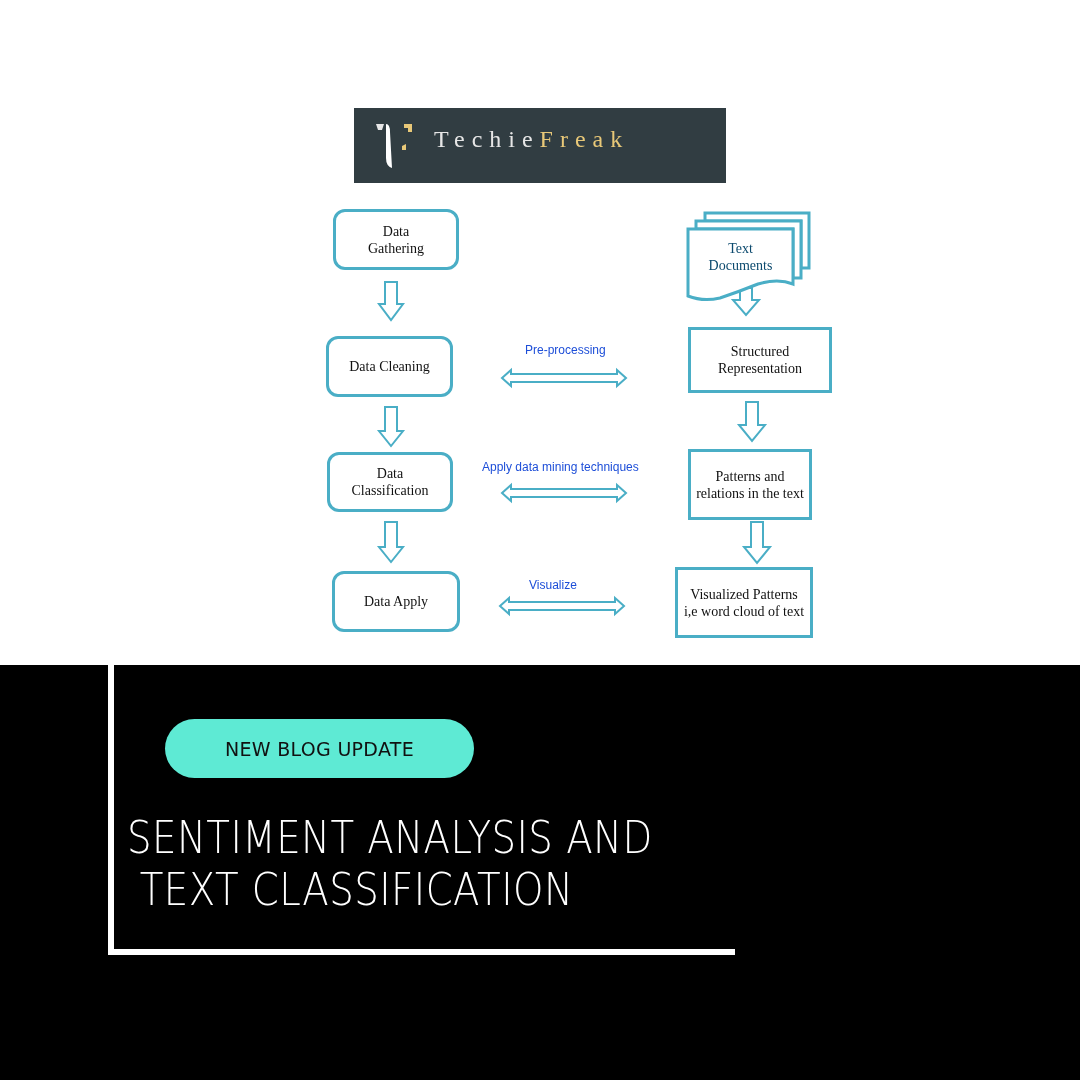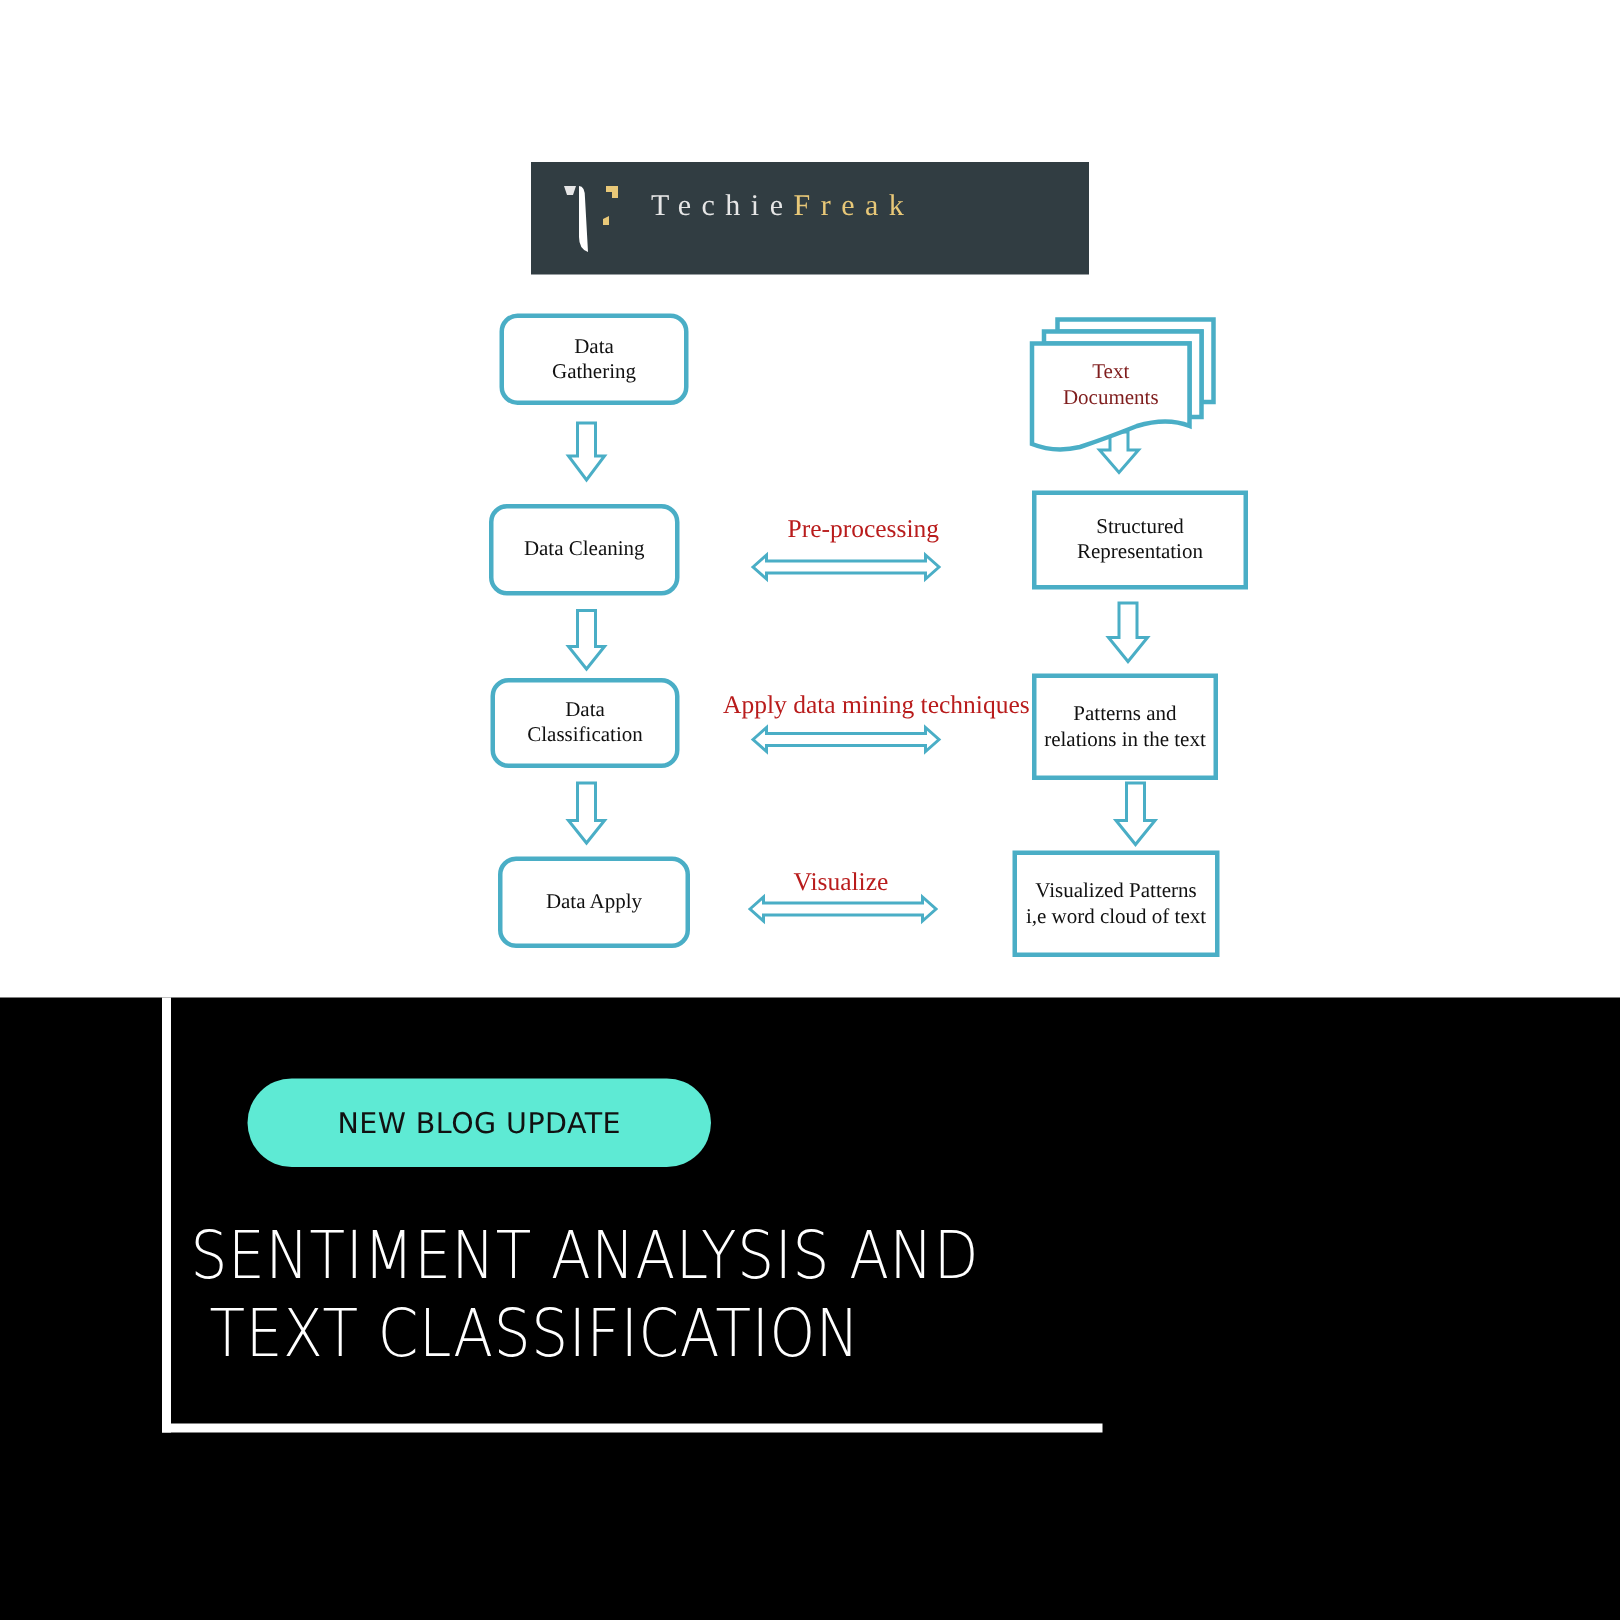--- a/index.html
+++ b/index.html
@@ -2,28 +2,28 @@
 <html><head>
 <meta charset="utf-8">
 <style>
   html, body { margin: 0; padding: 0; }
   body { width: 1080px; height: 1080px; position: relative; overflow: hidden; background: #ffffff; font-family: "Liberation Sans", sans-serif; }
   .top { position: absolute; left: 0; top: 0; width: 1080px; height: 665px; background: #ffffff; }
   .bottom { position: absolute; left: 0; top: 665px; width: 1080px; height: 415px; background: #000000; }
 
   .logo { position: absolute; left: 354px; top: 108px; width: 372px; height: 75px; background: #313d42; }
   .logo-mark { position: absolute; left: 20px; top: 14px; width: 40px; height: 50px; }
-  .logo-text { position: absolute; left: 80px; top: 18px; font-family: "Liberation Serif", serif; font-size: 20px; letter-spacing: 7px; }
+  .logo-text { position: absolute; left: 80px; top: 18px; font-family: "Liberation Serif", serif; font-size: 24px; letter-spacing: 7px; }
   .logo-text .w { color: #e6e6e6; }
   .logo-text .g { color: #e8c878; }
 
   .diagram { position: absolute; left: 0; top: 0; width: 1080px; height: 665px; margin-left: 48px; }
   .node { position: absolute; box-sizing: border-box; border: 3px solid #4aaec6; background: #fff; display: flex; align-items: center; justify-content: center; text-align: center; font-family: "Liberation Serif", serif; font-size: 14px; color: #111; line-height: 17px; }
   .node.round { border-radius: 12px; }
-  .edge-label { position: absolute; font-family: Liberation Serif, serif; font-size: 17px; color: #b91c1c; white-space: nowrap; }
+  .edge-label { position: absolute; font-family: Liberation Sans, sans-serif; font-size: 12px; color: #1d4ed8; white-space: nowrap; }
   svg.arrows { position: absolute; left: 0; top: 0; }
 
   .frame-v { position: absolute; left: 108px; top: 665px; width: 6px; height: 290px; background: #ffffff; }
   .frame-h { position: absolute; left: 108px; top: 949px; width: 627px; height: 6px; background: #ffffff; }
   .pill { position: absolute; left: 165px; top: 719px; width: 309px; height: 59px; border-radius: 30px; background: #5eead4; display: flex; align-items: center; justify-content: center; font-family: "DejaVu Sans", sans-serif; font-size: 19px; color: #111; letter-spacing: 0.3px; }
   .title { position: absolute; left: 127px; top: 812px; font-family: "DejaVu Sans", sans-serif; font-size: 44px; font-weight: 300; color: #ffffff; line-height: 52px; letter-spacing: 0.5px; white-space: pre; transform: scaleX(0.88); transform-origin: left top; }
 </style>
 </head>
 <body>
 
@@ -76,21 +76,21 @@
   <div class="node round" style="left:279px;top:452px;width:126px;height:60px;">
     <div>
         <div>Data</div>
         <div>Classification</div>
       </div>
   </div>
   <div class="node round" style="left:284px;top:571px;width:128px;height:61px;">
     <div>Data Apply</div>
   </div>
 
-  <div style="position:absolute;left:640px;top:240px;width:105px;text-align:center;font-family:'Liberation Serif',serif;font-size:14px;line-height:17px;color:#7f1d1d;">
+  <div style="position:absolute;left:640px;top:240px;width:105px;text-align:center;font-family:'Liberation Serif',serif;font-size:14px;line-height:17px;color:#0c4a6e;">
     <div>Text</div>
       <div>Documents</div>
   </div>
   <div class="node" style="left:640px;top:327px;width:144px;height:66px;">
     <div>
         <div>Structured</div>
         <div>Representation</div>
       </div>
   </div>
   <div class="node" style="left:640px;top:449px;width:124px;height:71px;">

